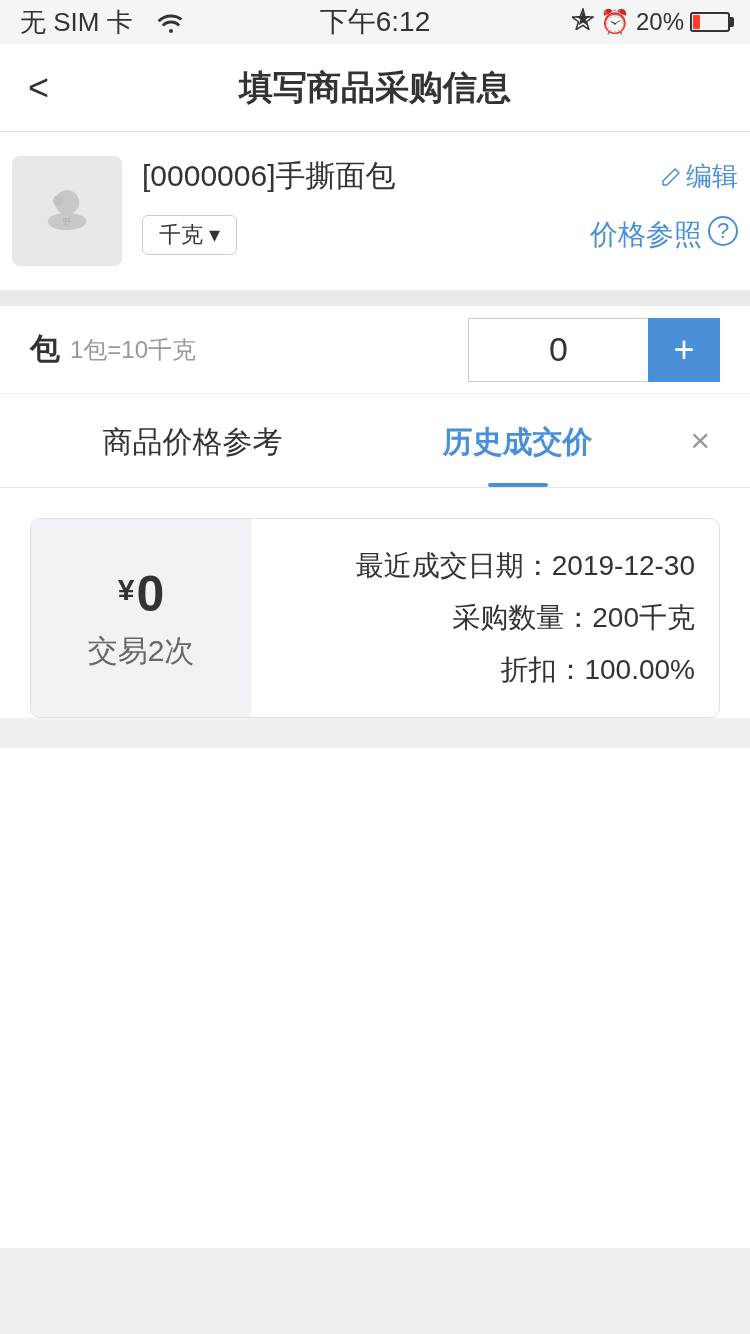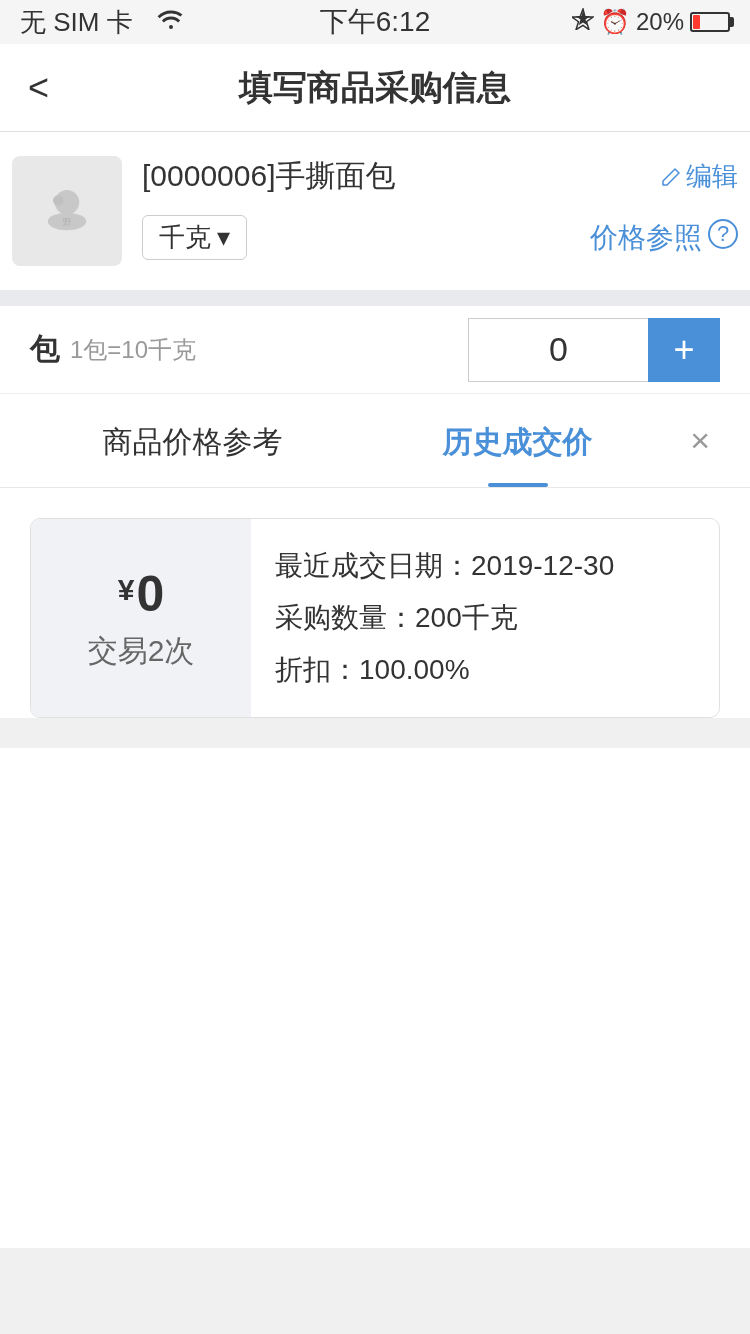--- a/index.html
+++ b/index.html
@@ -20,21 +20,21 @@
       background: #f5f5f5;
       display: flex;
       align-items: center;
       justify-content: space-between;
       padding: 0 20px;
       font-size: 26px;
       color: #333;
     }
     .status-left {
       display: flex;
-      align-items: flex-start;
+      align-items: flex-end;
       gap: 24px;
     }
     .status-center {
       font-size: 28px;
       font-weight: 500;
       position: absolute;
       left: 50%;
       transform: translateX(-50%);
     }
     .status-right {
@@ -148,21 +148,21 @@
       justify-content: space-between;
     }
     .product-unit-label {
       font-size: 28px;
       color: #666;
     }
     .unit-select {
       border: 1px solid #ccc;
       border-radius: 6px;
       padding: 4px 16px;
-      font-size: 26px;
+      font-size: 22px;
       color: #333;
       background: #fff;
       display: flex;
       align-items: center;
       gap: 6px;
       cursor: pointer;
     }
     .price-ref {
       font-size: 28px;
       color: #4a90d9;
@@ -319,20 +319,21 @@
       font-size: 30px;
       color: #666;
       margin-top: 8px;
     }
     .history-right {
       flex: 1;
       padding: 28px 24px;
       display: flex;
       flex-direction: column;
       gap: 14px;
+      align-items: flex-end;
     }
     .history-detail-row {
       font-size: 28px;
       color: #333;
     }
   </style>
 </head>
 <body>
 
 <div class="status-bar">

